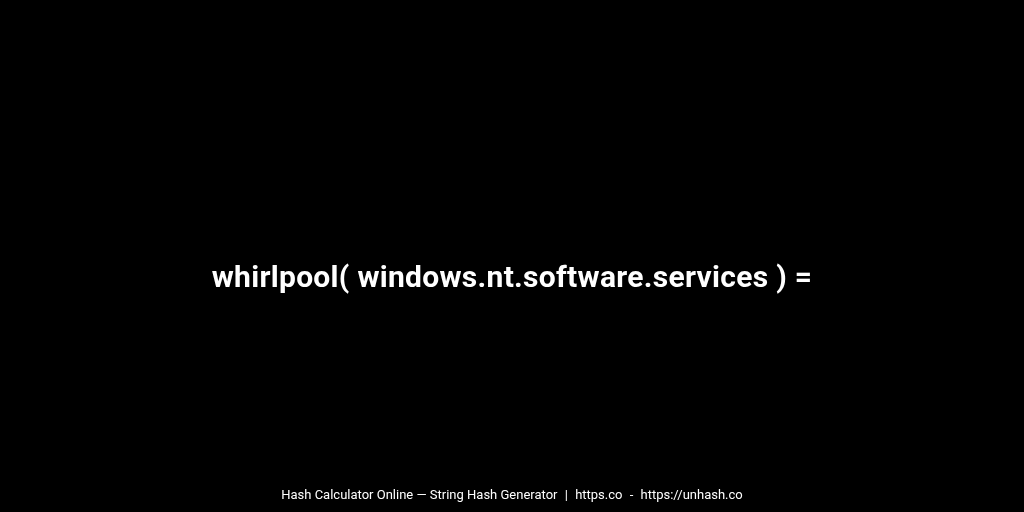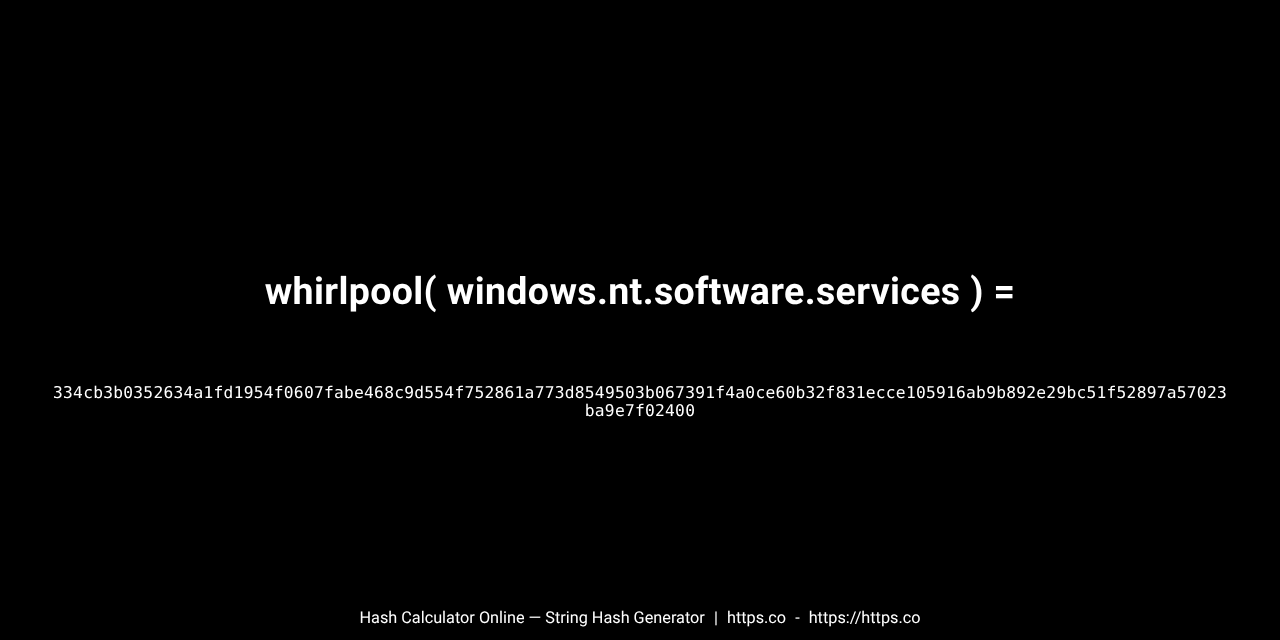--- a/index.html
+++ b/index.html
@@ -57,22 +57,21 @@
     }
     .footer-sep {
       padding: 0 4px;
     }
   </style>
 </head>
 <body>
 
 <div class="main-content">
   <div class="hash-expression">whirlpool( windows.nt.software.services ) =</div>
-  <div class="hash-output">334cb3b0352634a1fd1954f0607fabe468c9d554f752861a773d8549503b067391f4a0ce60b32f831ecce105916ab9b892e29bc51f52897a57023ba9e7f02400</div>
 </div>
 
 <div class="footer">
   <span>Hash Calculator Online — String Hash Generator</span>
   <span class="footer-sep">|</span>
   <span>https.co</span>
   <span class="footer-sep">-</span>
-  <span>https://https.co</span>
+  <span>https://unhash.co</span>
 </div>
 
 </body></html>

